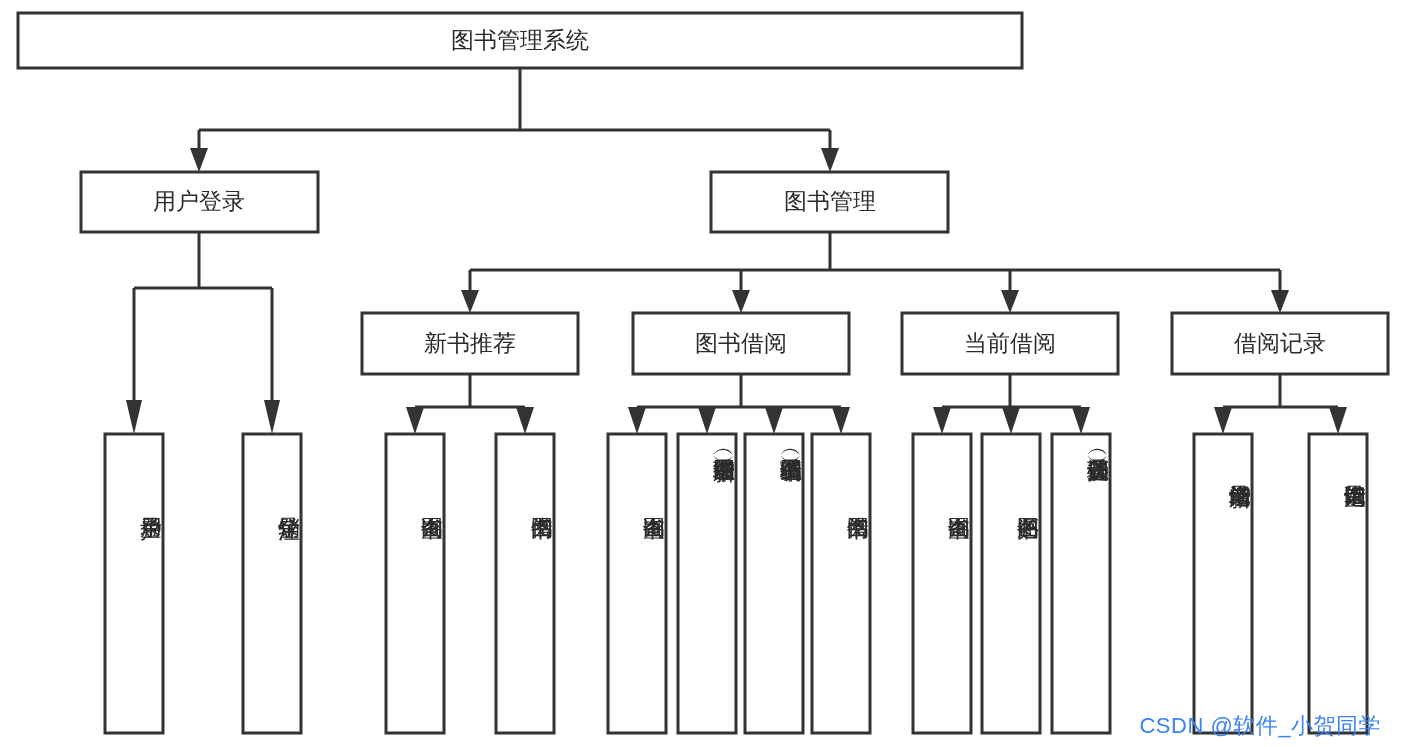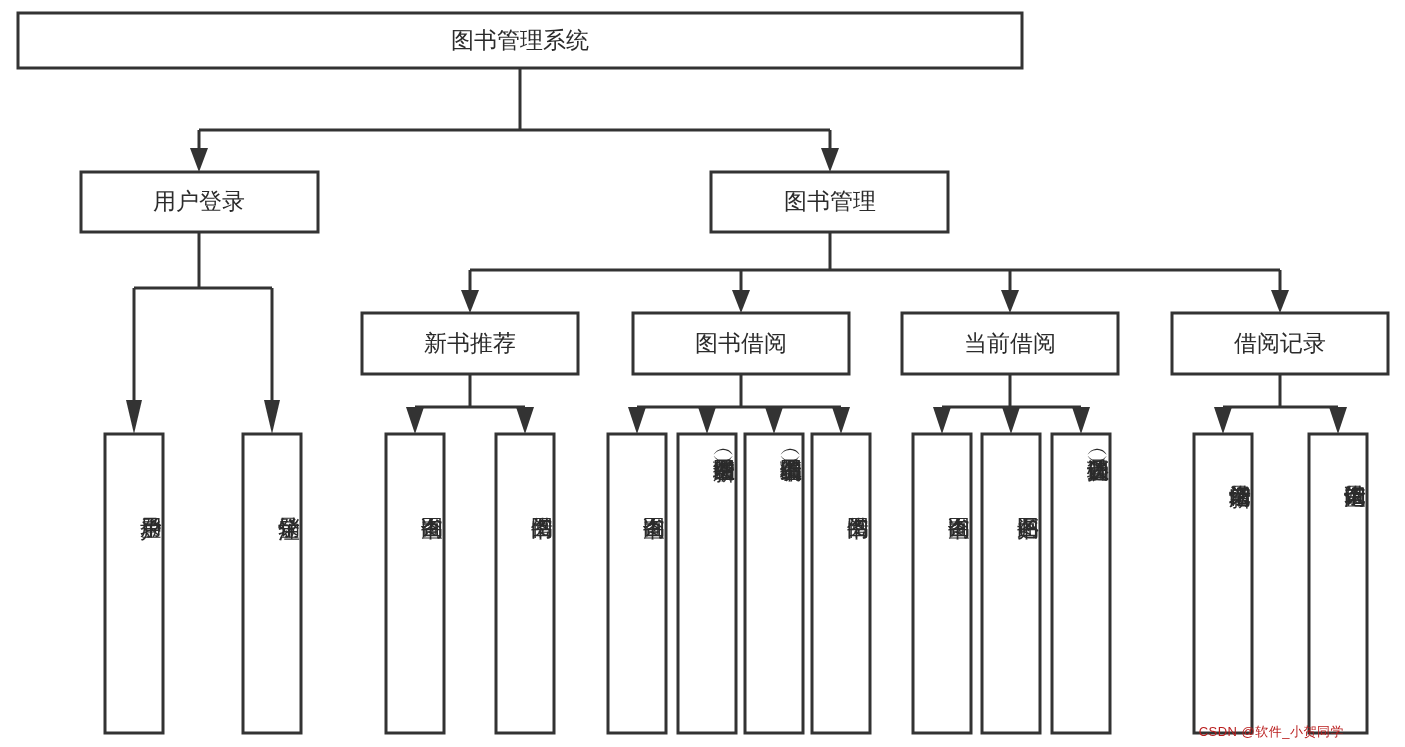--- a/index.html
+++ b/index.html
@@ -11,20 +11,21 @@
     width: 1405px;
     height: 747px;
     font-family: "Liberation Sans", "DejaVu Sans", sans-serif;
     overflow: hidden;
   }
   #diagram-root {
     position: relative;
     width: 1352px;
     height: 747px;
     background: #ffffff;
+    padding-left: 37px;
   }
   svg#flowchart {
     position: absolute;
     left: 0;
     top: 0;
     width: 1405px;
     height: 747px;
     display: block;
   }
   .node-box {
@@ -47,22 +48,22 @@
     font-size: 23px;
     fill: #2b2b2b;
     text-anchor: middle;
     dominant-baseline: middle;
   }
   .watermark {
     position: absolute;
     right: 8px;
     bottom: 6px;
     font-family: "Liberation Sans", "DejaVu Sans", sans-serif;
-    font-size: 13px;
-    color: #b91c1c;
+    font-size: 22px;
+    color: #3b82f6;
     white-space: nowrap;
     letter-spacing: 0.5px;
     user-select: none;
     text-align: center;
   }
   .vlabel {
     position: absolute;
     writing-mode: vertical-rl;
     text-orientation: upright;
     font-family: "Liberation Sans", "DejaVu Sans", sans-serif;

